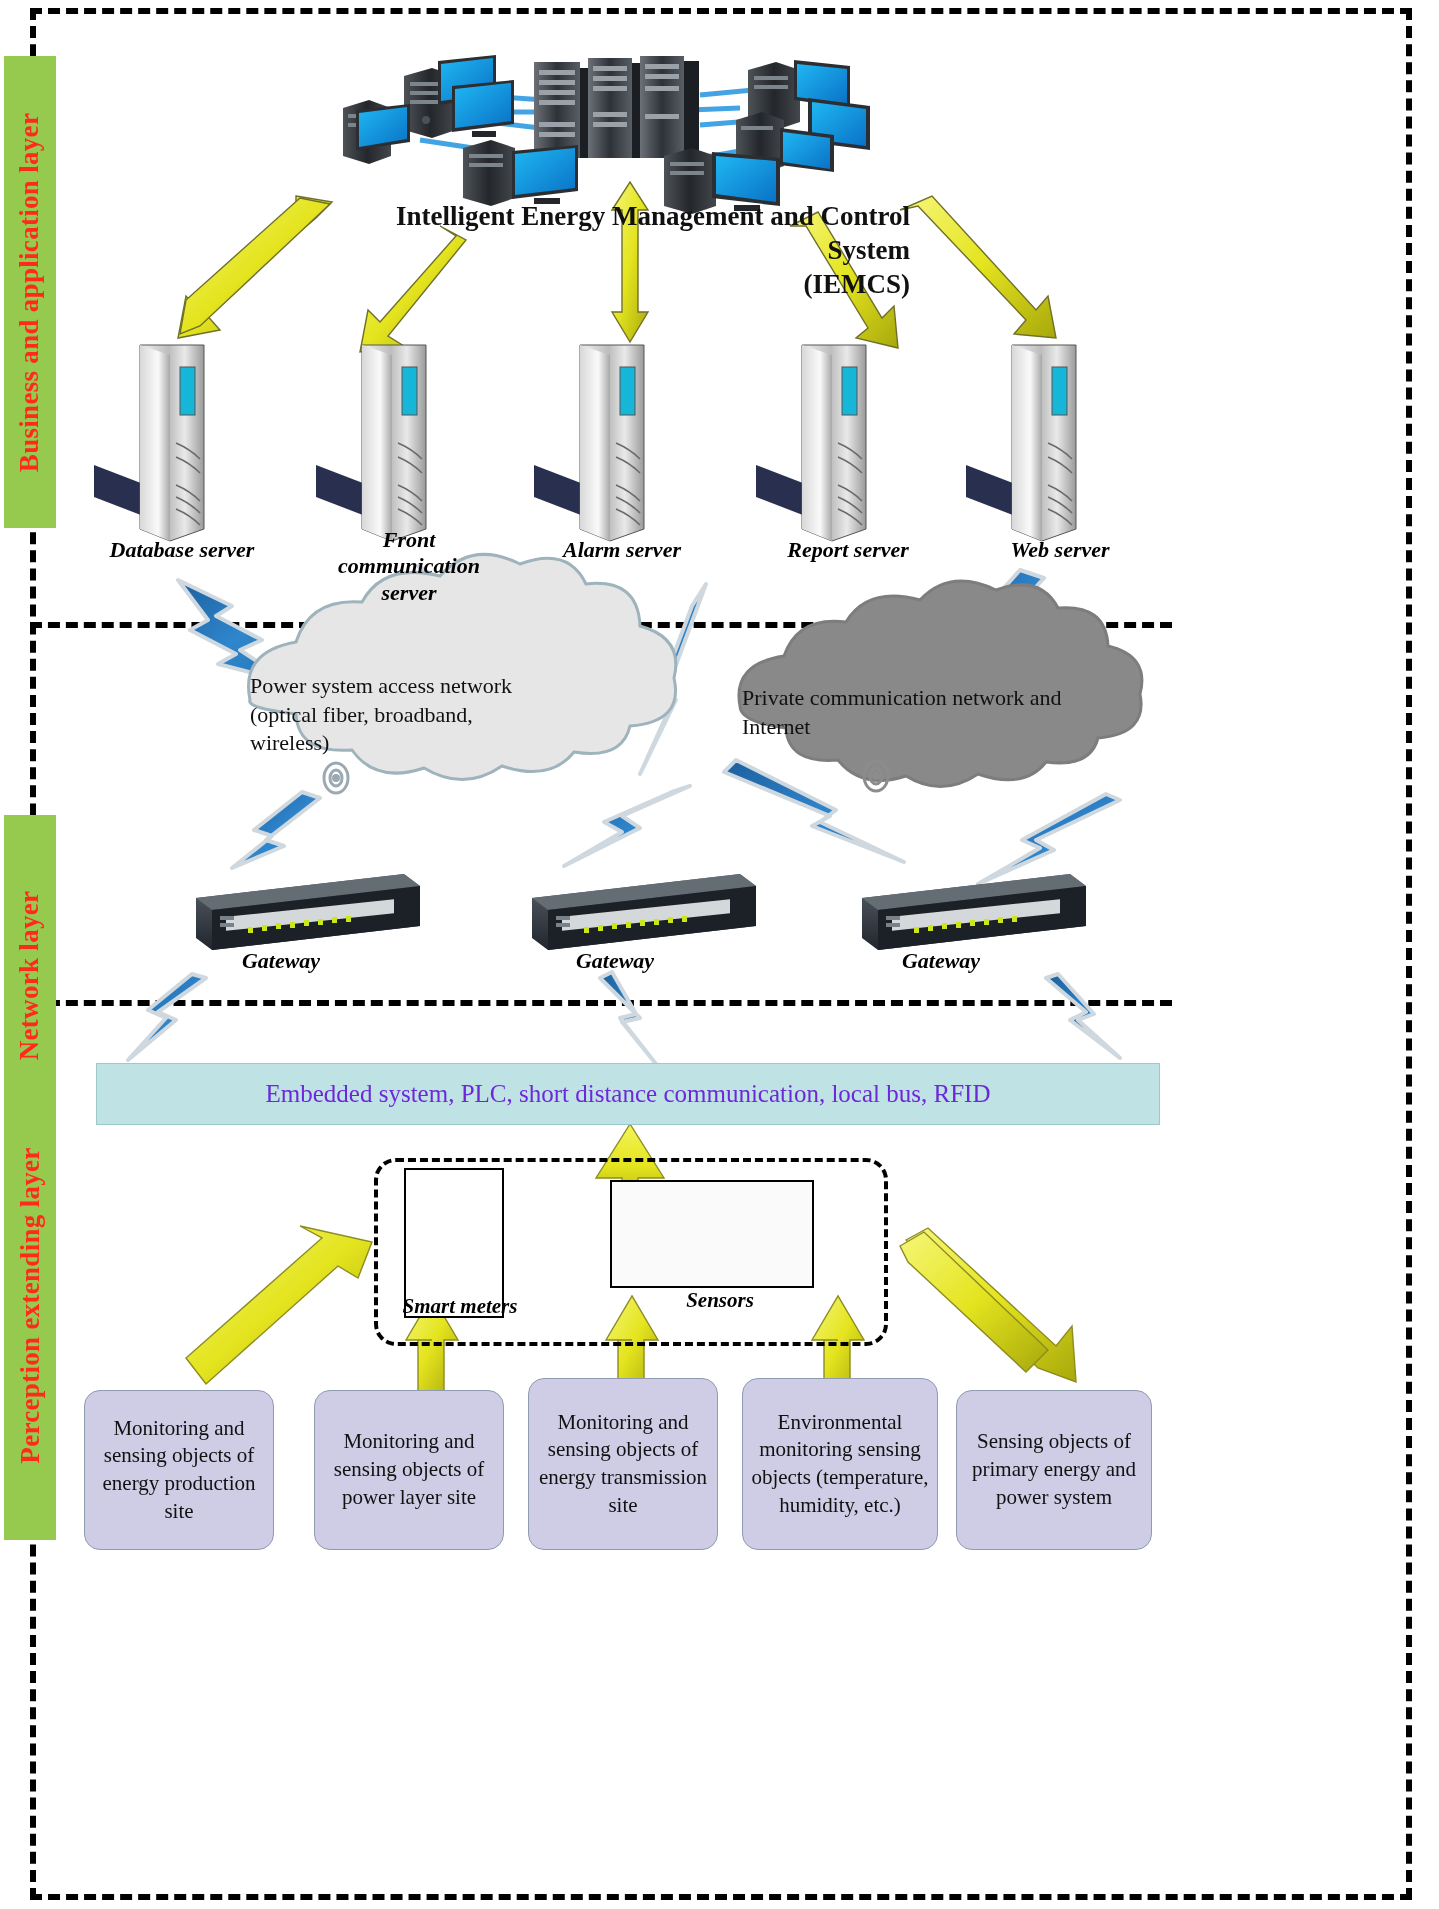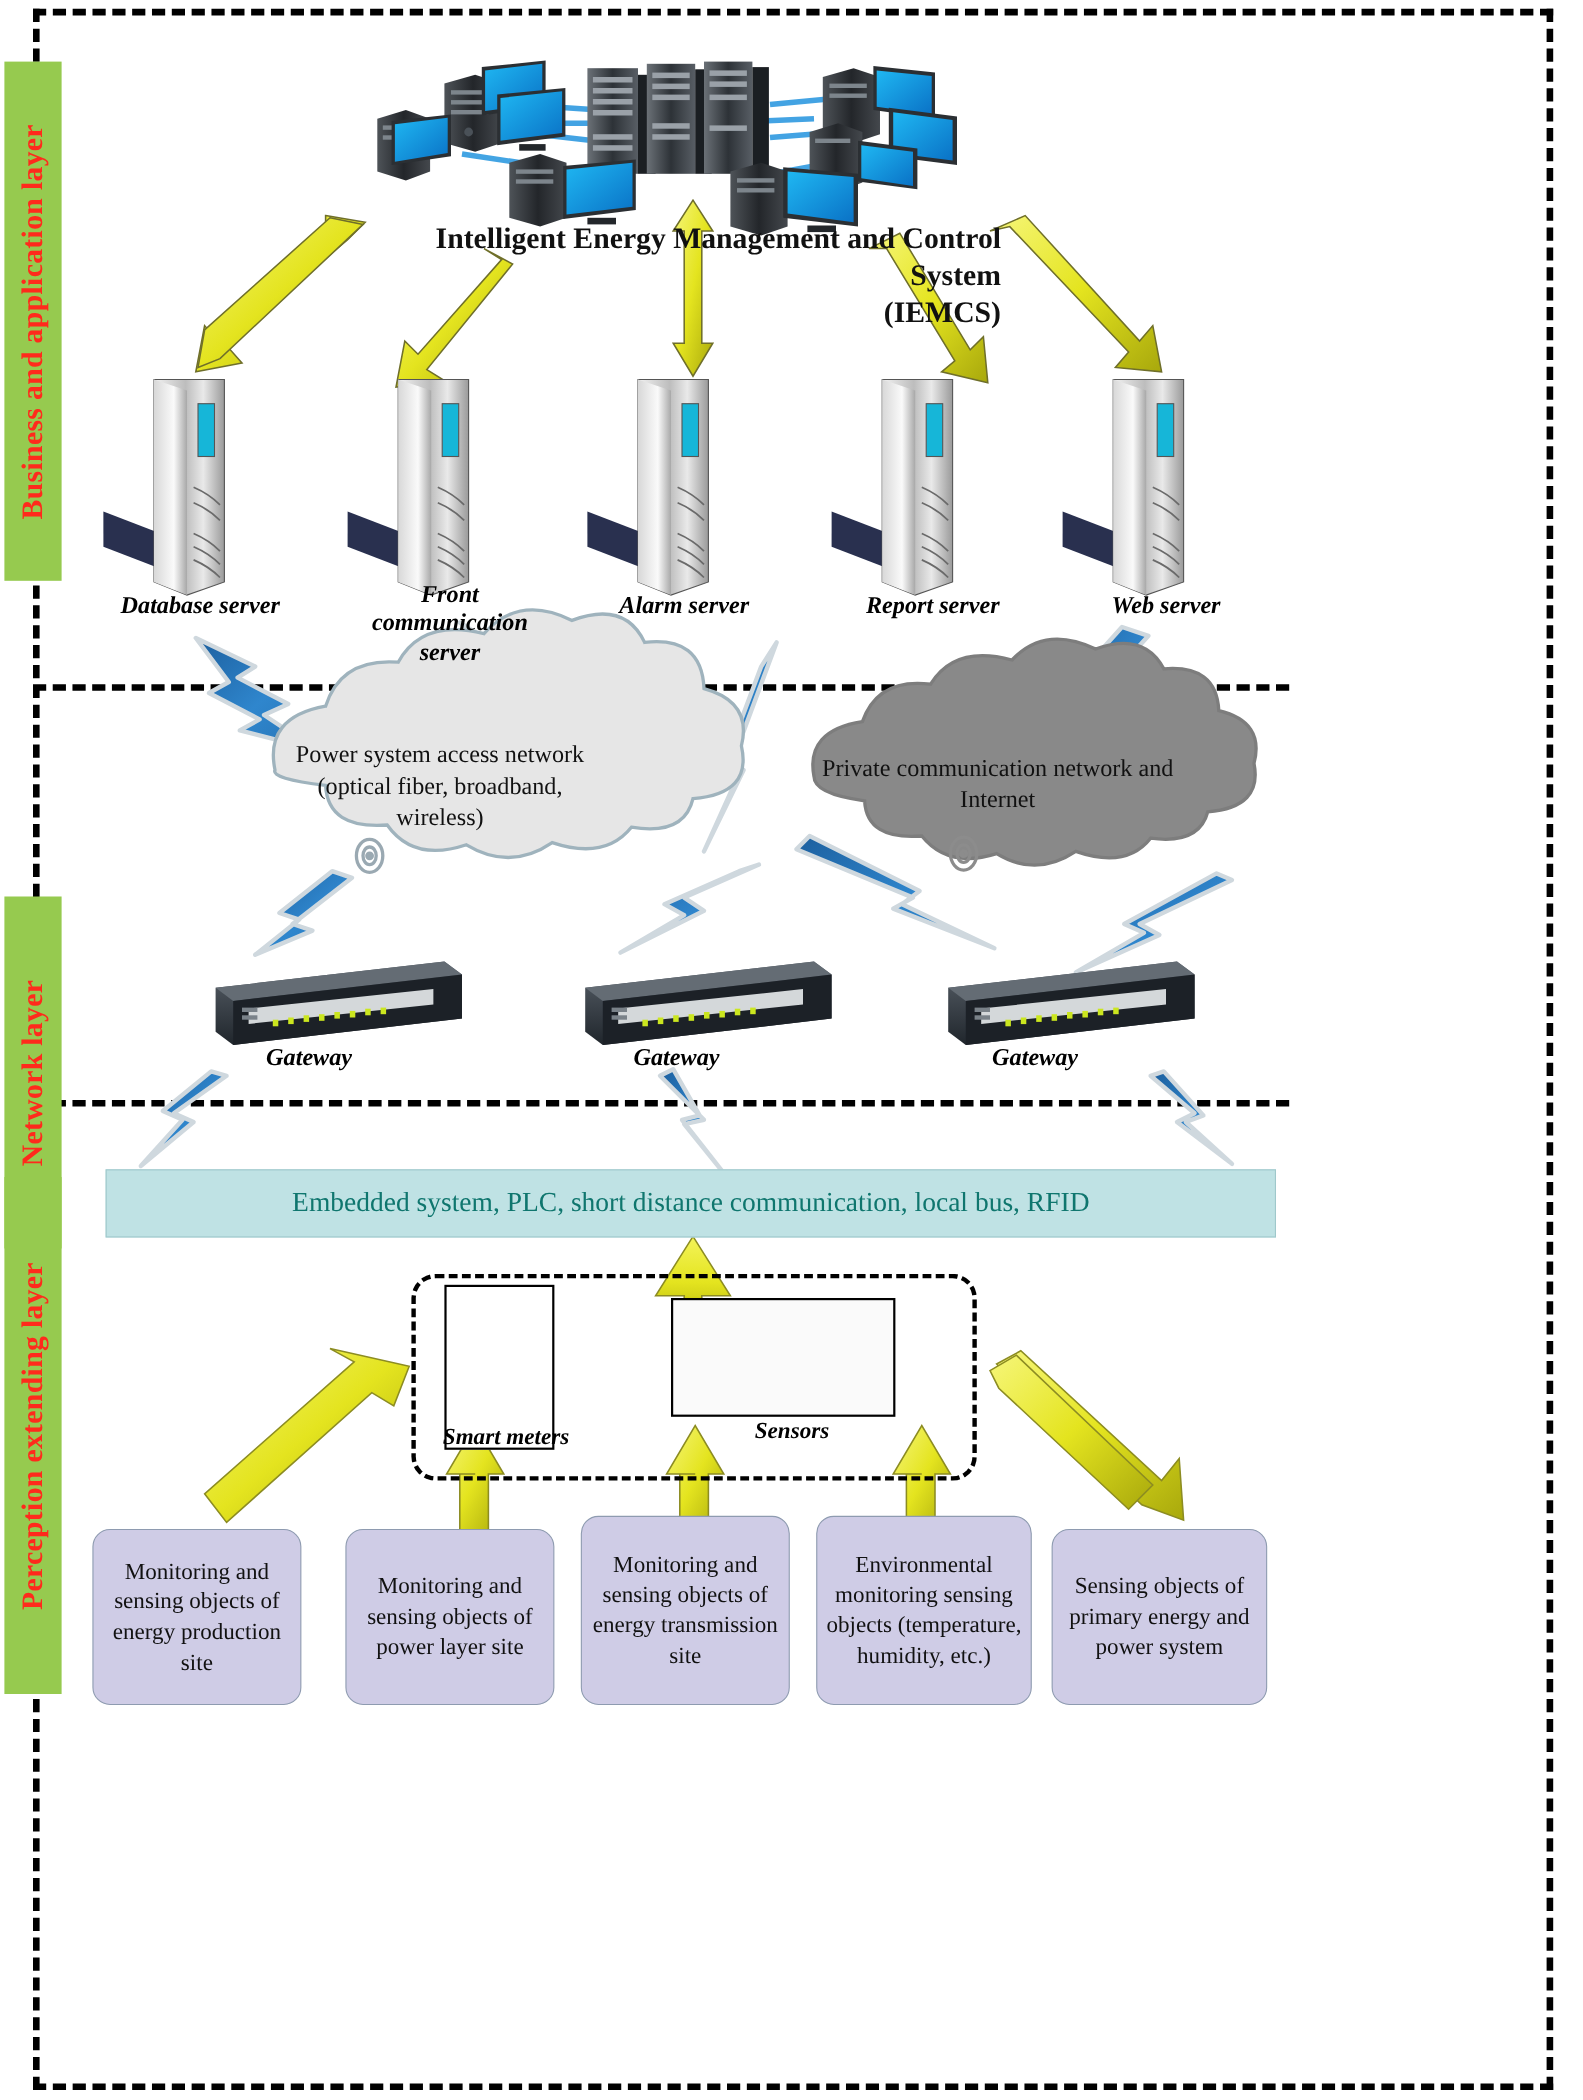--- a/index.html
+++ b/index.html
@@ -22,29 +22,29 @@
     letter-spacing:.3px;
   }
 
   
   .iemcs-title{position:absolute;text-align:right;font-weight:bold;font-size:27px;
                color:#111;line-height:1.25;font-family:"Liberation Serif",serif;}
   .srv-label{position:absolute;text-align:center;font-weight:bold;font-style:italic;
              font-size:22px;color:#000;line-height:1.2;font-family:"Liberation Serif",serif;}
   .gw-label{position:absolute;text-align:center;font-weight:bold;font-style:italic;
             font-size:22px;color:#000;font-family:"Liberation Serif",serif;}
-  .cloud-text{position:absolute;text-align:center;font-size:22px;color:#111;
+  .cloud-text{position:absolute;font-size:22px;color:#111;
               line-height:1.3;font-family:"Liberation Serif",serif;}
   .sm-label{position:absolute;text-align:center;font-weight:bold;font-style:italic;
             font-size:21px;color:#000;font-family:"Liberation Serif",serif;}
 
   
   .embedded{position:absolute;background:#BFE2E4;border:1px solid #9fc8cb;
             display:flex;align-items:center;justify-content:center;
-            font-size:25px;color:#0f766e;font-family:"Liberation Serif",serif;}
+            font-size:25px;color:#6d28d9;font-family:"Liberation Serif",serif;}
 
   
   .percept-group{position:absolute;border:4px dashed #000;border-radius:22px;box-sizing:border-box;}
 
   
   .sensorbox{position:absolute;border:2px solid #000;background:#fafafa;overflow:hidden;}
   .meterbox{position:absolute;border:2px solid #000;background:#fff;overflow:hidden;}
 
   
   .obj-box{position:absolute;background:#CFCCE6;border:1.5px solid #8e9bb0;

